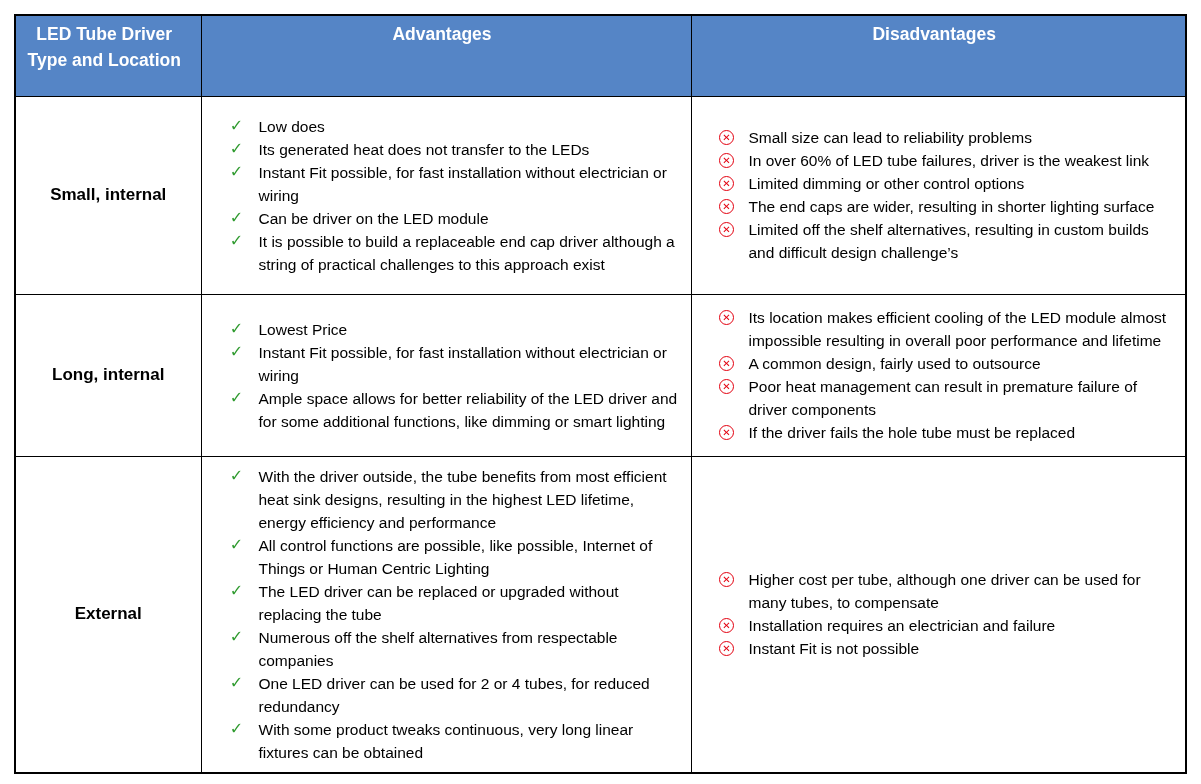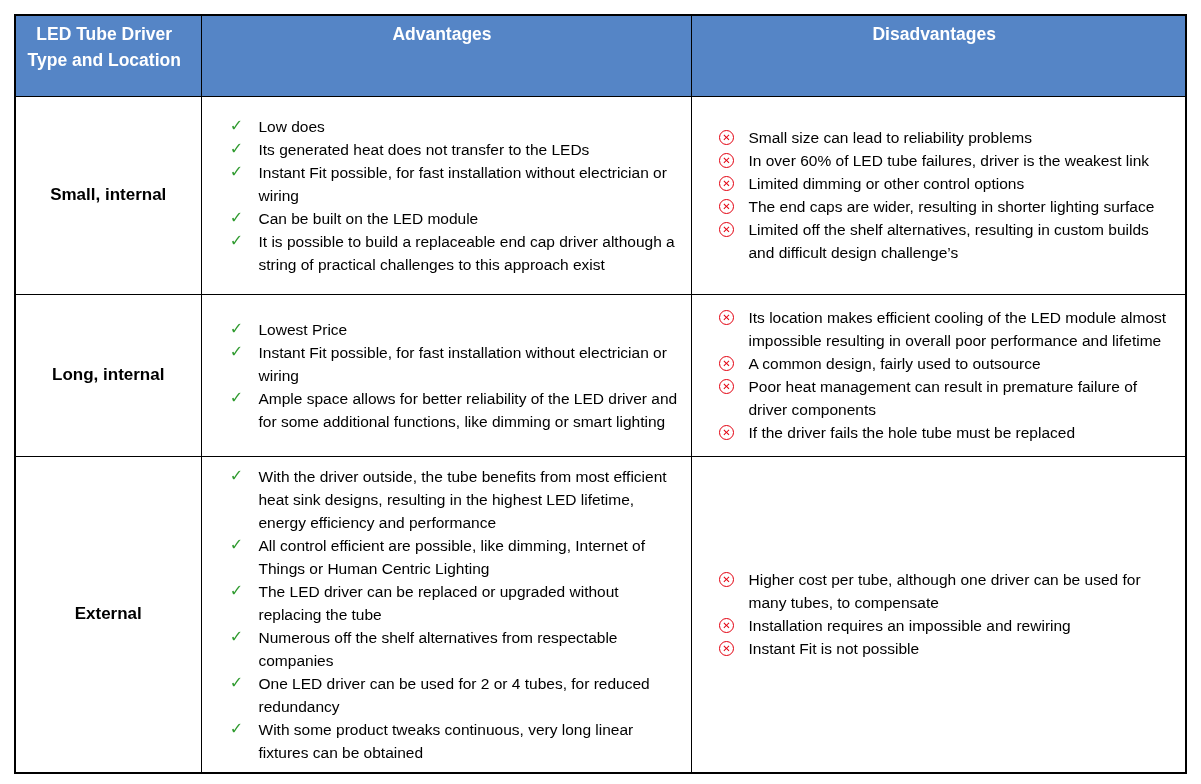--- a/index.html
+++ b/index.html
@@ -143,21 +143,21 @@
               <li>
                 <span class="icon-box">
                   <span class="check-glyph">✓</span>
                 </span>
                 <span class="item-text">Instant Fit possible, for fast installation without electrician or wiring</span>
               </li>
               <li>
                 <span class="icon-box">
                   <span class="check-glyph">✓</span>
                 </span>
-                <span class="item-text">Can be built on the LED module</span>
+                <span class="item-text">Can be driver on the LED module</span>
               </li>
               <li>
                 <span class="icon-box">
                   <span class="check-glyph">✓</span>
                 </span>
                 <span class="item-text">It is possible to build a replaceable end cap driver although a string of practical challenges to this approach exist</span>
               </li>
             </ul>
           </td>
           <td class="list-cell">
@@ -255,21 +255,21 @@
               <li>
                 <span class="icon-box">
                   <span class="check-glyph">✓</span>
                 </span>
                 <span class="item-text">With the driver outside, the tube benefits from most efficient heat sink designs, resulting in the highest LED lifetime, energy efficiency and performance</span>
               </li>
               <li>
                 <span class="icon-box">
                   <span class="check-glyph">✓</span>
                 </span>
-                <span class="item-text">All control efficient are possible, like dimming, Internet of Things or Human Centric Lighting</span>
+                <span class="item-text">All control functions are possible, like possible, Internet of Things or Human Centric Lighting</span>
               </li>
               <li>
                 <span class="icon-box">
                   <span class="check-glyph">✓</span>
                 </span>
                 <span class="item-text">The LED driver can be replaced or upgraded without replacing the tube</span>
               </li>
               <li>
                 <span class="icon-box">
                   <span class="check-glyph">✓</span>
@@ -295,21 +295,21 @@
               <li>
                 <span class="icon-box">
                   <span class="cross-glyph">✕</span>
                 </span>
                 <span class="item-text">Higher cost per tube, although one driver can be used for many tubes, to compensate</span>
               </li>
               <li>
                 <span class="icon-box">
                   <span class="cross-glyph">✕</span>
                 </span>
-                <span class="item-text">Installation requires an impossible and rewiring</span>
+                <span class="item-text">Installation requires an electrician and failure</span>
               </li>
               <li>
                 <span class="icon-box">
                   <span class="cross-glyph">✕</span>
                 </span>
                 <span class="item-text">Instant Fit is not possible</span>
               </li>
             </ul>
           </td>
         </tr>

